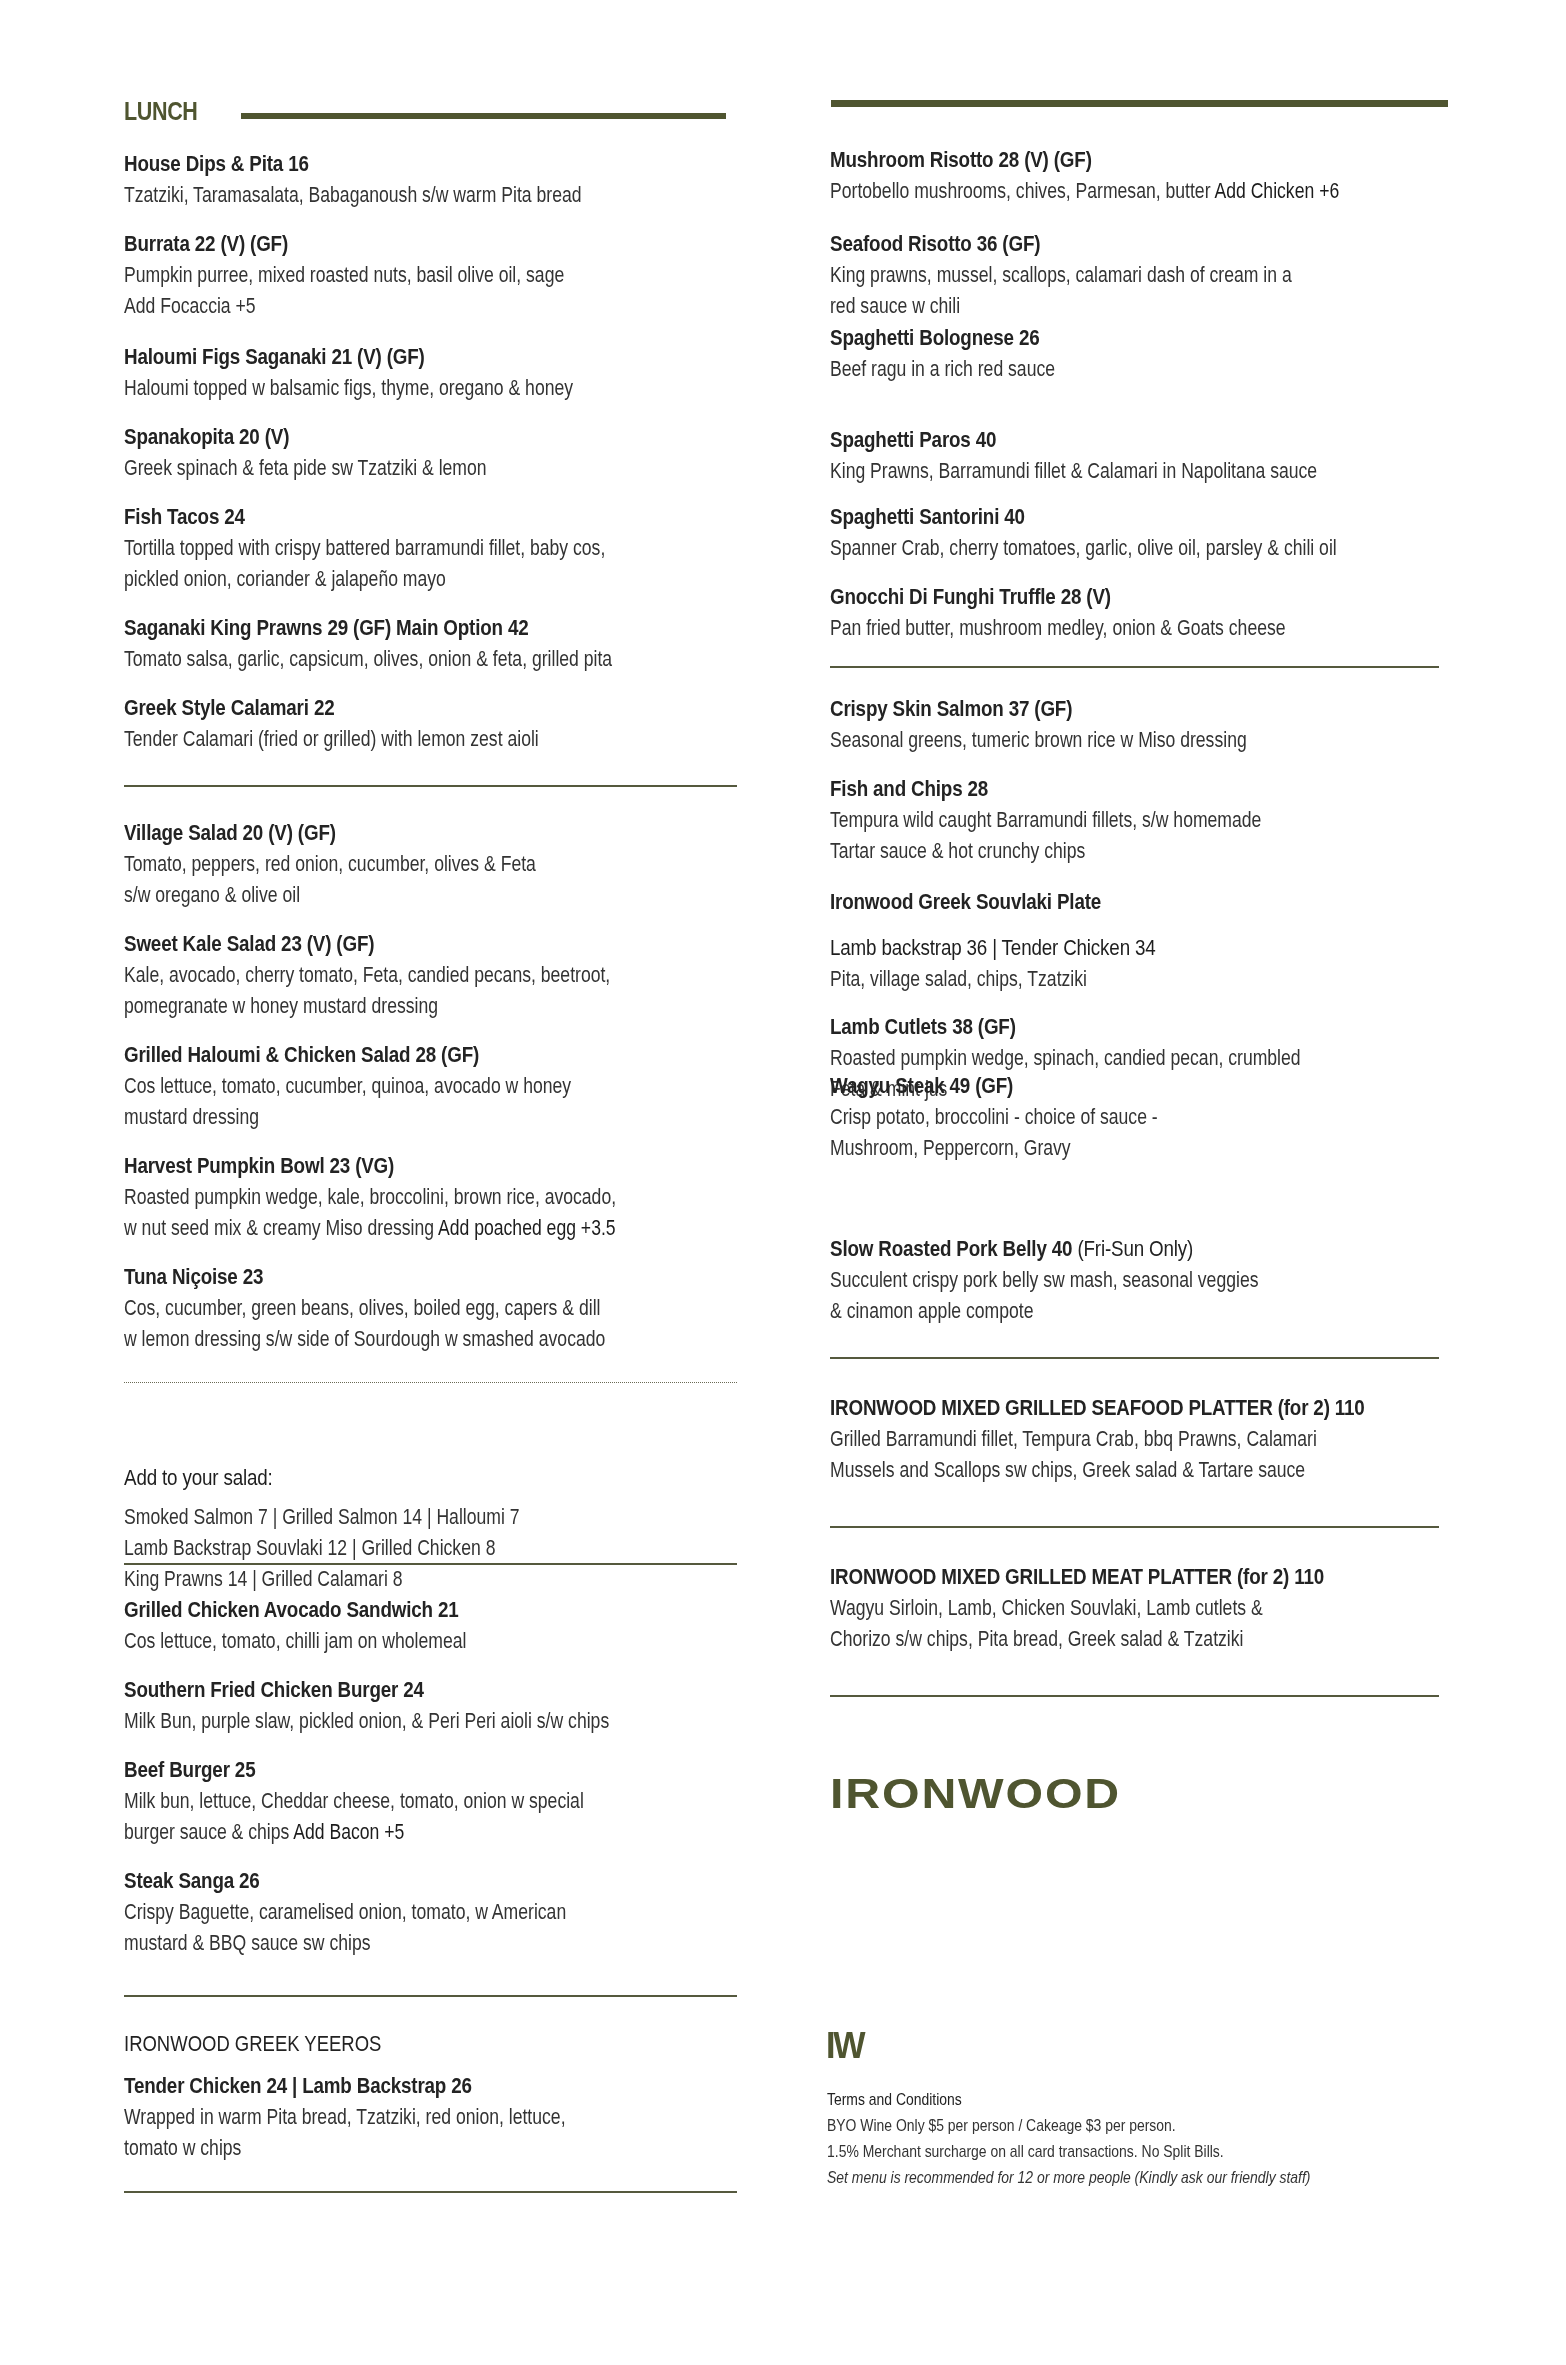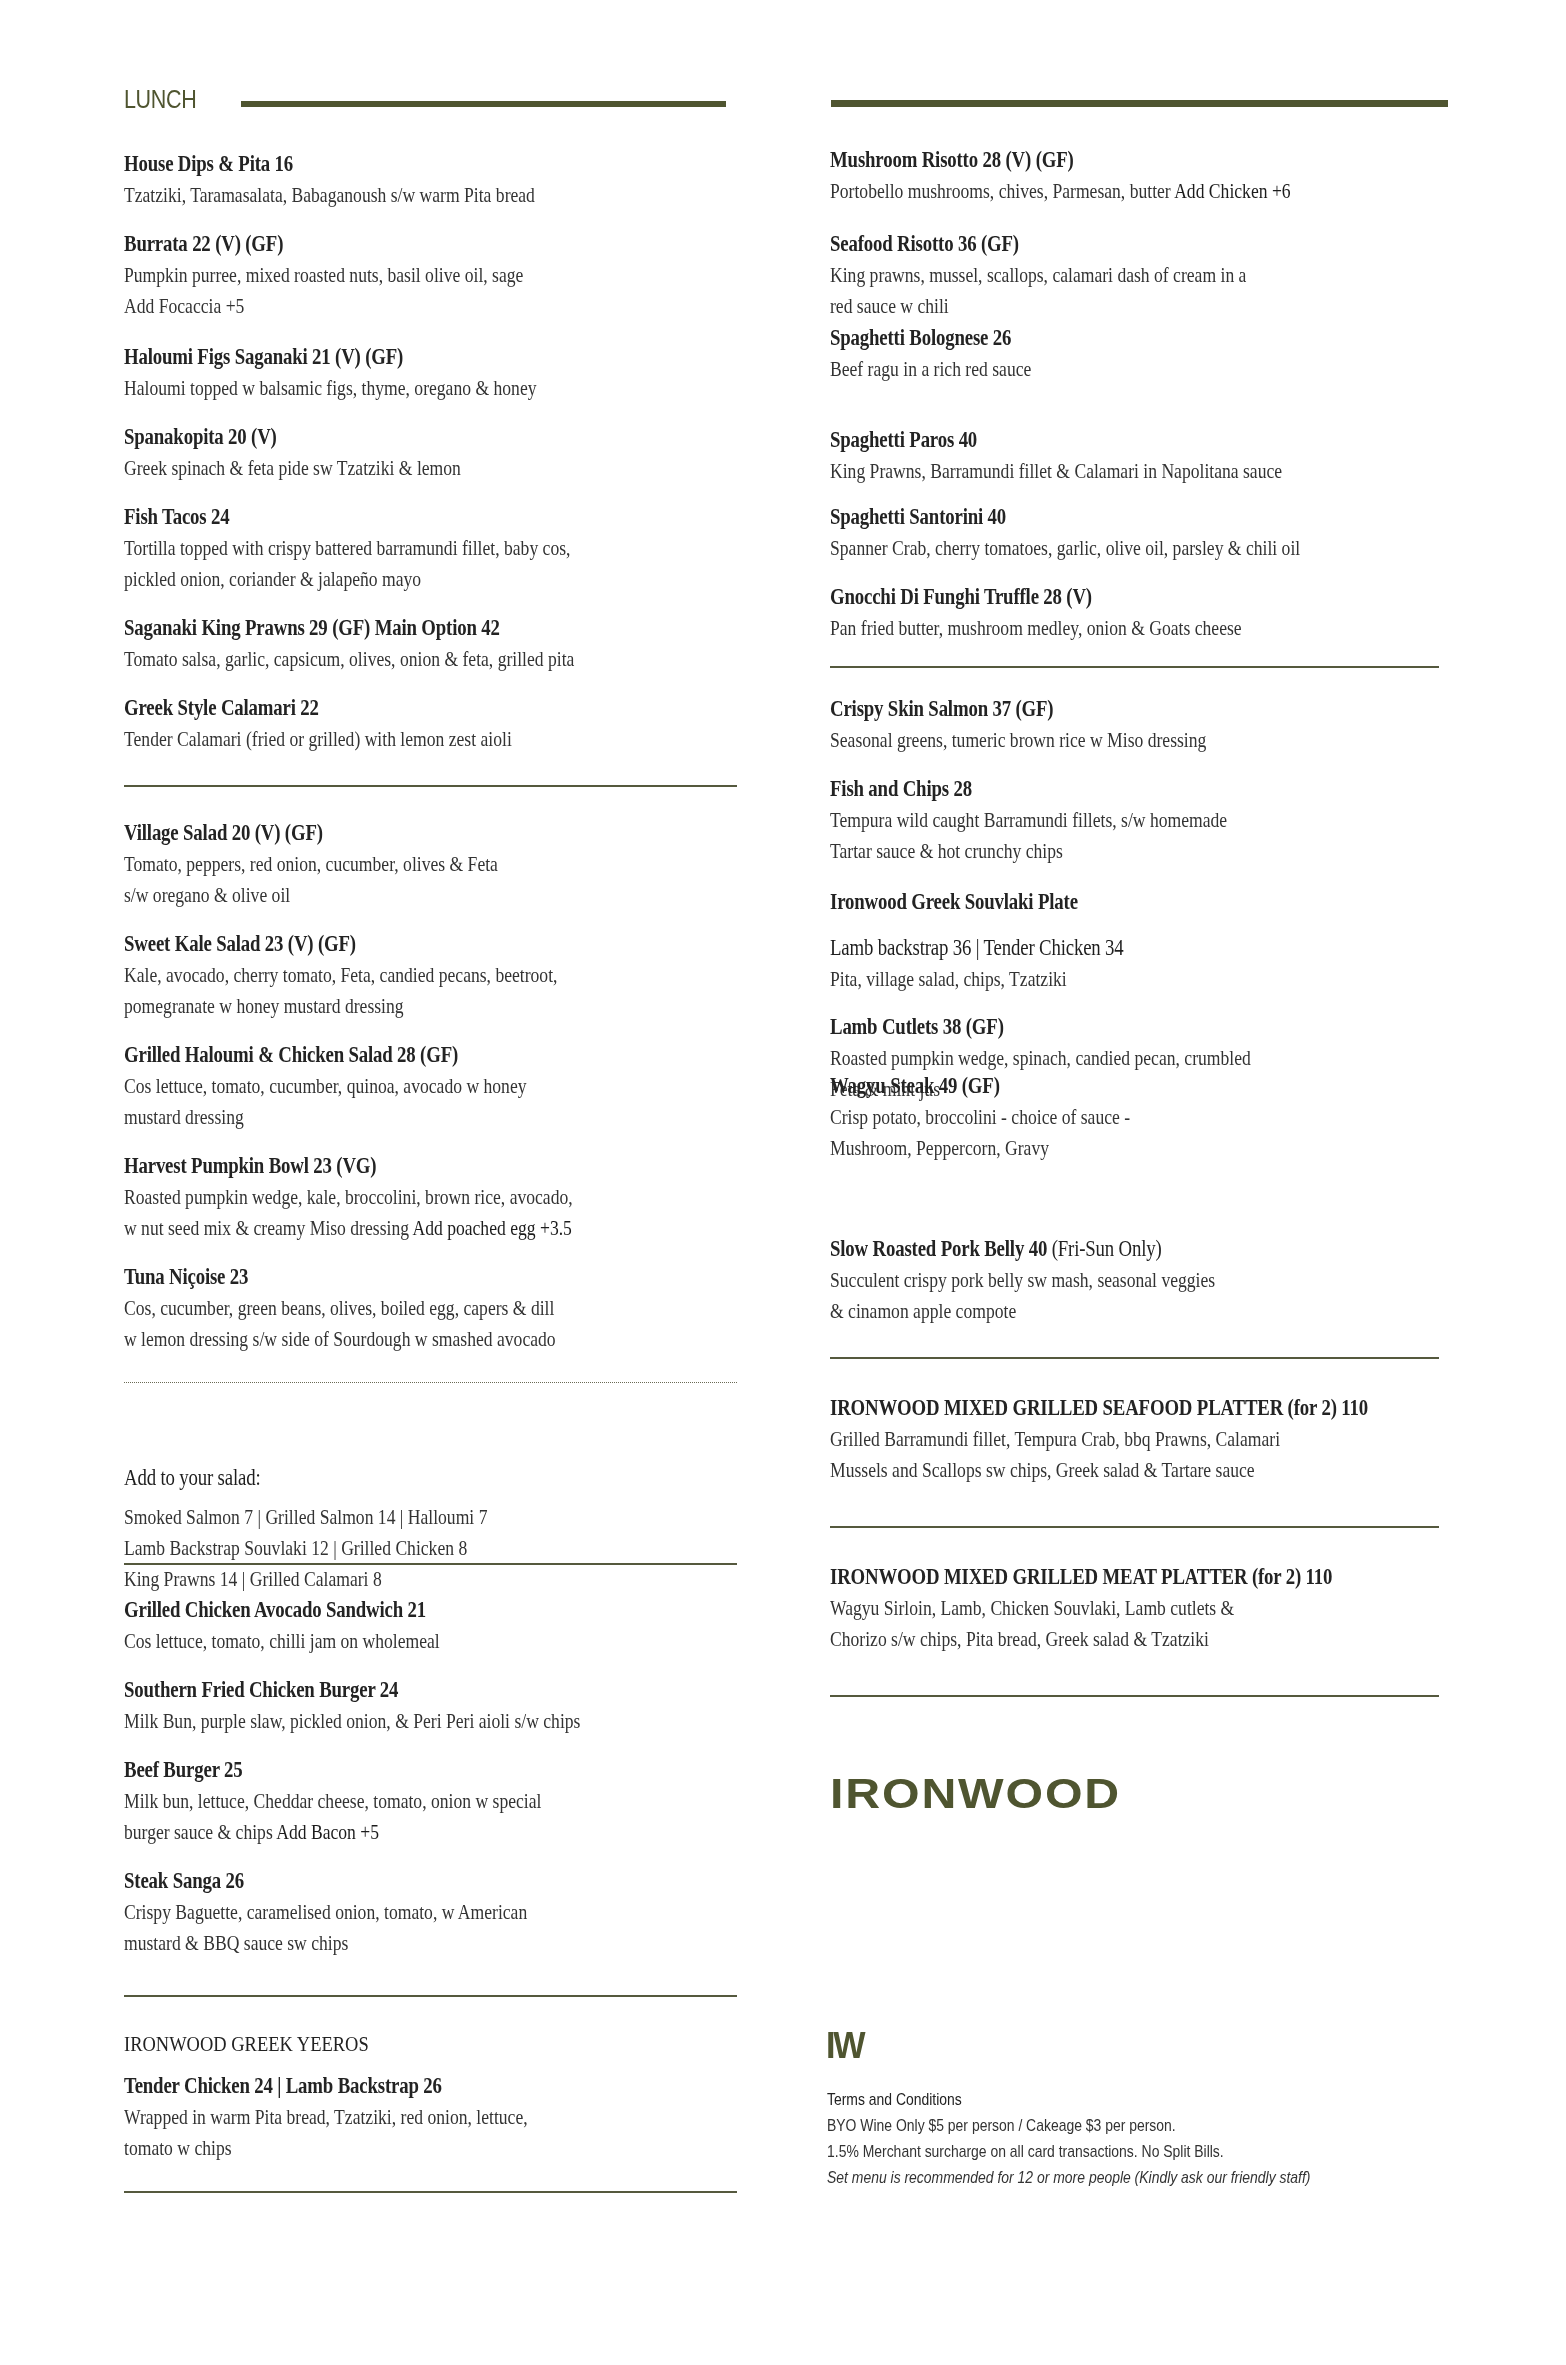--- a/index.html
+++ b/index.html
@@ -2,26 +2,26 @@
 <html style="font-size:13px"><head>
 <meta charset="utf-8">
 <style>
   html, body { margin: 0; padding: 0; background: #ffffff; }
   body { width: 1566px; height: 2366px; position: relative; overflow: hidden;
          font-family: "Liberation Sans", "DejaVu Sans", sans-serif; color: #2a2a2a; }
   .col { position: absolute; top: 0; }
   .col-left { left: 124px; width: 613px; }
   .col-right { left: 830px; width: 622px; }
 
-  .header { position: absolute; top: 85px; height: 33px; }
+  .header { position: absolute; top: 97px; height: 33px; font-weight: bold; }
   .lunch-title { position: absolute; left: 0; top: 0; font-size: 25px; color: #4f5530;
                  letter-spacing: -0.4px; transform: scaleX(0.86); transform-origin: left top; }
   .bar { position: absolute; height: 6.5px; background: #4f5530; top: 15.5px; }
 
-  .item { position: absolute; left: 0; width: 100%; font-family: Liberation Serif, serif; }
+  .item { position: absolute; left: 0; width: 100%; }
   .name { font-size: 22.4px; font-weight: bold; color: #232323; line-height: 31px;
           transform: scaleX(0.84); transform-origin: left top; white-space: nowrap; letter-spacing: -0.2px; }
   .name .light { font-weight: normal; }
   .desc { font-size: 22px; line-height: 31px; color: #333; white-space: nowrap;
           transform: scaleX(0.80); transform-origin: left top; font-weight: normal; }
   .desc .strong { color: #1c1c1c; }
   .rule { position: absolute; left: 0; height: 1.6px; background: #55593e; }
   .dots { position: absolute; left: 0; height: 0; border-top: 1.6px dotted #6a6a55; }
   .section-head { font-size: 22px; font-weight: normal; color: #222; line-height: 31px;
                   transform: scaleX(0.84); transform-origin: left top; white-space: nowrap; }

